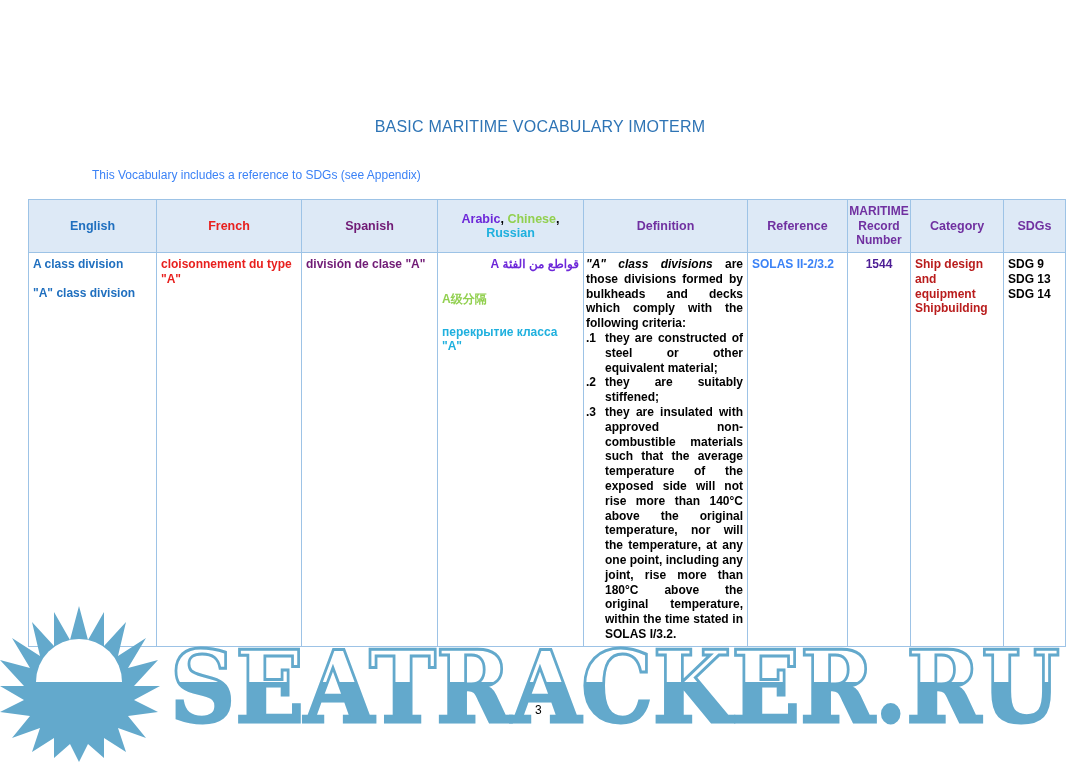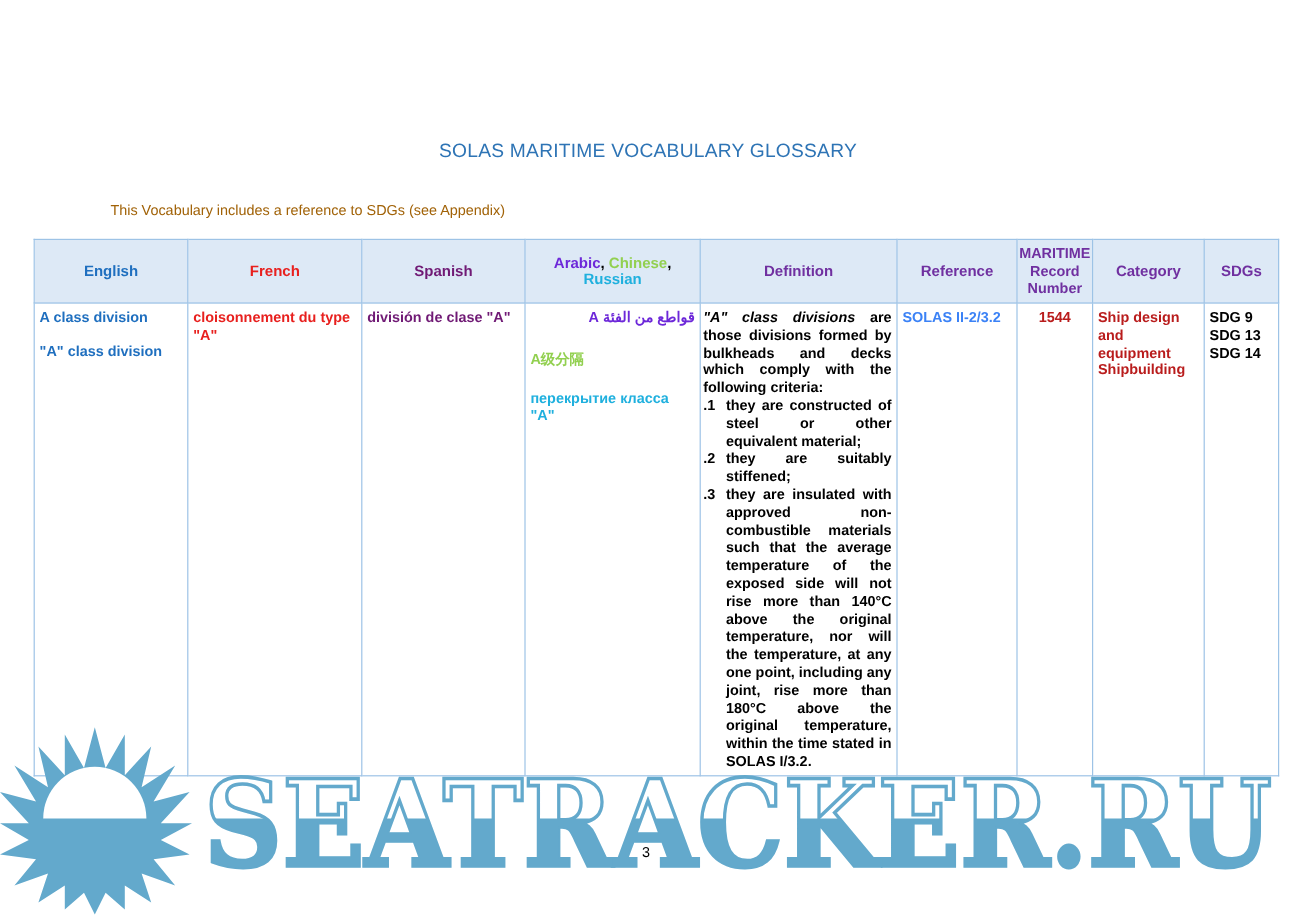--- a/index.html
+++ b/index.html
@@ -1,18 +1,18 @@
 <!DOCTYPE html>
 <html><head>
 <meta charset="utf-8">
 <style>
   html, body { margin:0; padding:0; }
   body { width:1080px; height:763px; background:#ffffff; position:relative; overflow:hidden; font-family:"Liberation Sans", sans-serif; }
   .title { position:absolute; top:118px; left:0; width:1080px; text-align:center; font-size:16px; color:#2e74b5; letter-spacing:0.2px; }
-  .intro { position:absolute; top:168px; left:92px; font-size:12px; color:#a16207; }
+  .intro { position:absolute; top:168px; left:92px; font-size:12px; color:#3b82f6; }
   table { position:absolute; left:28px; top:199px; border-collapse:collapse; table-layout:fixed; font-size:12px; }
   th, td { border:1px solid #9dc3e6; padding:0; vertical-align:top; }
   th { background:#dde9f6; height:52px; font-weight:bold; text-align:center; vertical-align:middle; font-size:12.5px; line-height:14px; }
   td { height:389px; padding:4px 4px 0 4px; line-height:14.8px;font-weight:bold; }
   .c-en { color:#1f6fbf; }
   .c-fr { color:#e8201e; }
   .c-es { color:#701a75; }
   .c-ar { color:#6d28d9; }
   .c-zh { color:#92d050; }
   .c-ru { color:#1fb0de; }
@@ -21,30 +21,30 @@
   .en-line2 { margin-top:14px; }
   .ml-ar { text-align:right; direction:rtl; }
   .ml-zh { margin-top:20px; }
   .ml-ru { margin-top:18px; }
   .def { text-align:justify; padding:4px 4px 0 2px; color:#000; }
   .def em { font-style:italic; }
   .crit { display:flex; }
   .crit .num { width:19px; flex:none; }
   .crit .txt { flex:1; text-align:justify; }
   .ref { color:#3b82f6; }
-  .rec { text-align:center; color:#b91c1c; }
+  .rec { text-align:center; color:#4c1d95; }
   .cat { color:#b91c1c; }
   .sdg { color:#000; }
   .pagenum { position:absolute; left:535px; top:703px; font-size:12px; color:#000; z-index:3; }
   .watermark { position:absolute; left:0; top:600px; width:1080px; height:163px; z-index:2; pointer-events:none; }
 </style>
 </head>
 <body>
 
-<div class="title">SOLAS MARITIME VOCABULARY GLOSSARY</div>
+<div class="title">BASIC MARITIME VOCABULARY IMOTERM</div>
 <div class="intro">This Vocabulary includes a reference to SDGs (see Appendix)</div>
 
 <table>
   <colgroup>
     <col style="width:128px">
       <col style="width:145px">
       <col style="width:136px">
       <col style="width:146px">
     <col style="width:164px">
       <col style="width:100px">

